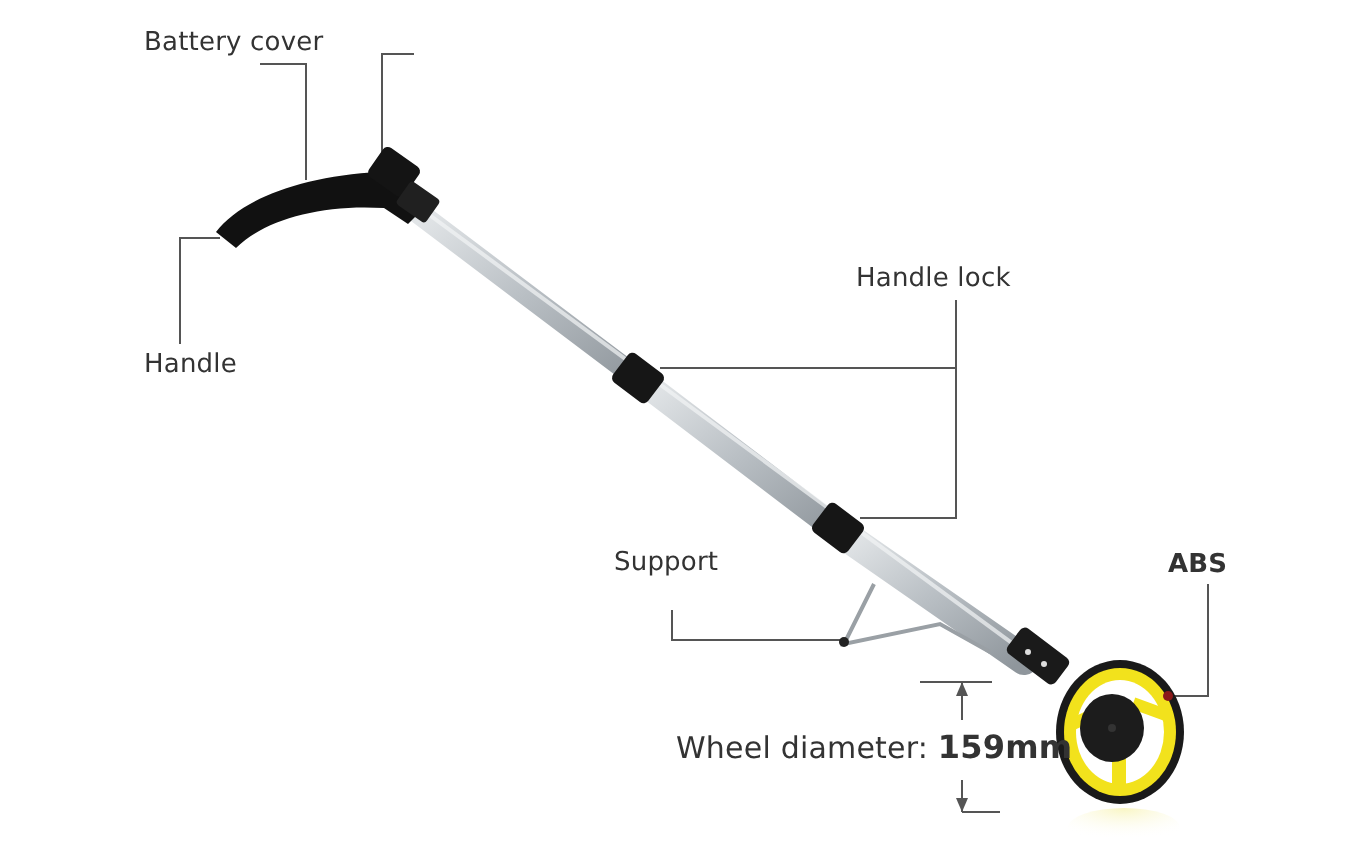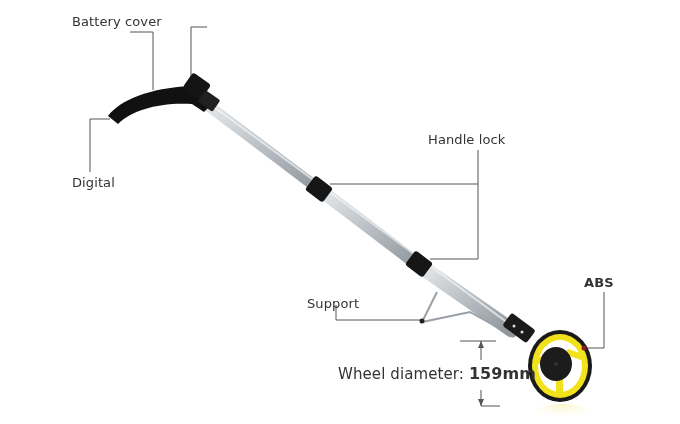--- a/index.html
+++ b/index.html
@@ -92,21 +92,21 @@
         <rect x="556" y="375" width="7" height="22"></rect>
       </g>
       <ellipse cx="556" cy="364" rx="16" ry="17" fill="#1c1c1c"></ellipse>
       <circle cx="556" cy="364" r="2" fill="#333"></circle>
       <circle cx="584" cy="348" r="2.5" fill="#8b1a1a"></circle>
     </g>
     <ellipse cx="562" cy="414" rx="28" ry="10" fill="url(#reflect)"></ellipse>
   </svg>
 
   <div class="label" style="left:72px;top:14px;">Battery cover</div>
-  <div class="label" style="left:72px;top:175px;">Digital</div>
+  <div class="label" style="left:72px;top:175px;">Handle</div>
   <div class="label" style="left:428px;top:132px;">Handle lock</div>
-  <div class="label" style="left:307px;top:296px;">Support</div>
+  <div class="label" style="left:307px;top:274px;">Support</div>
   <div class="label" style="left:584px;top:275px;font-weight:bold;">ABS</div>
   <div class="label big" style="left:338px;top:364px;">
     <span>Wheel diameter: </span><span class="num">159mm</span>
   </div>
 
 </div>
 
 </body></html>

